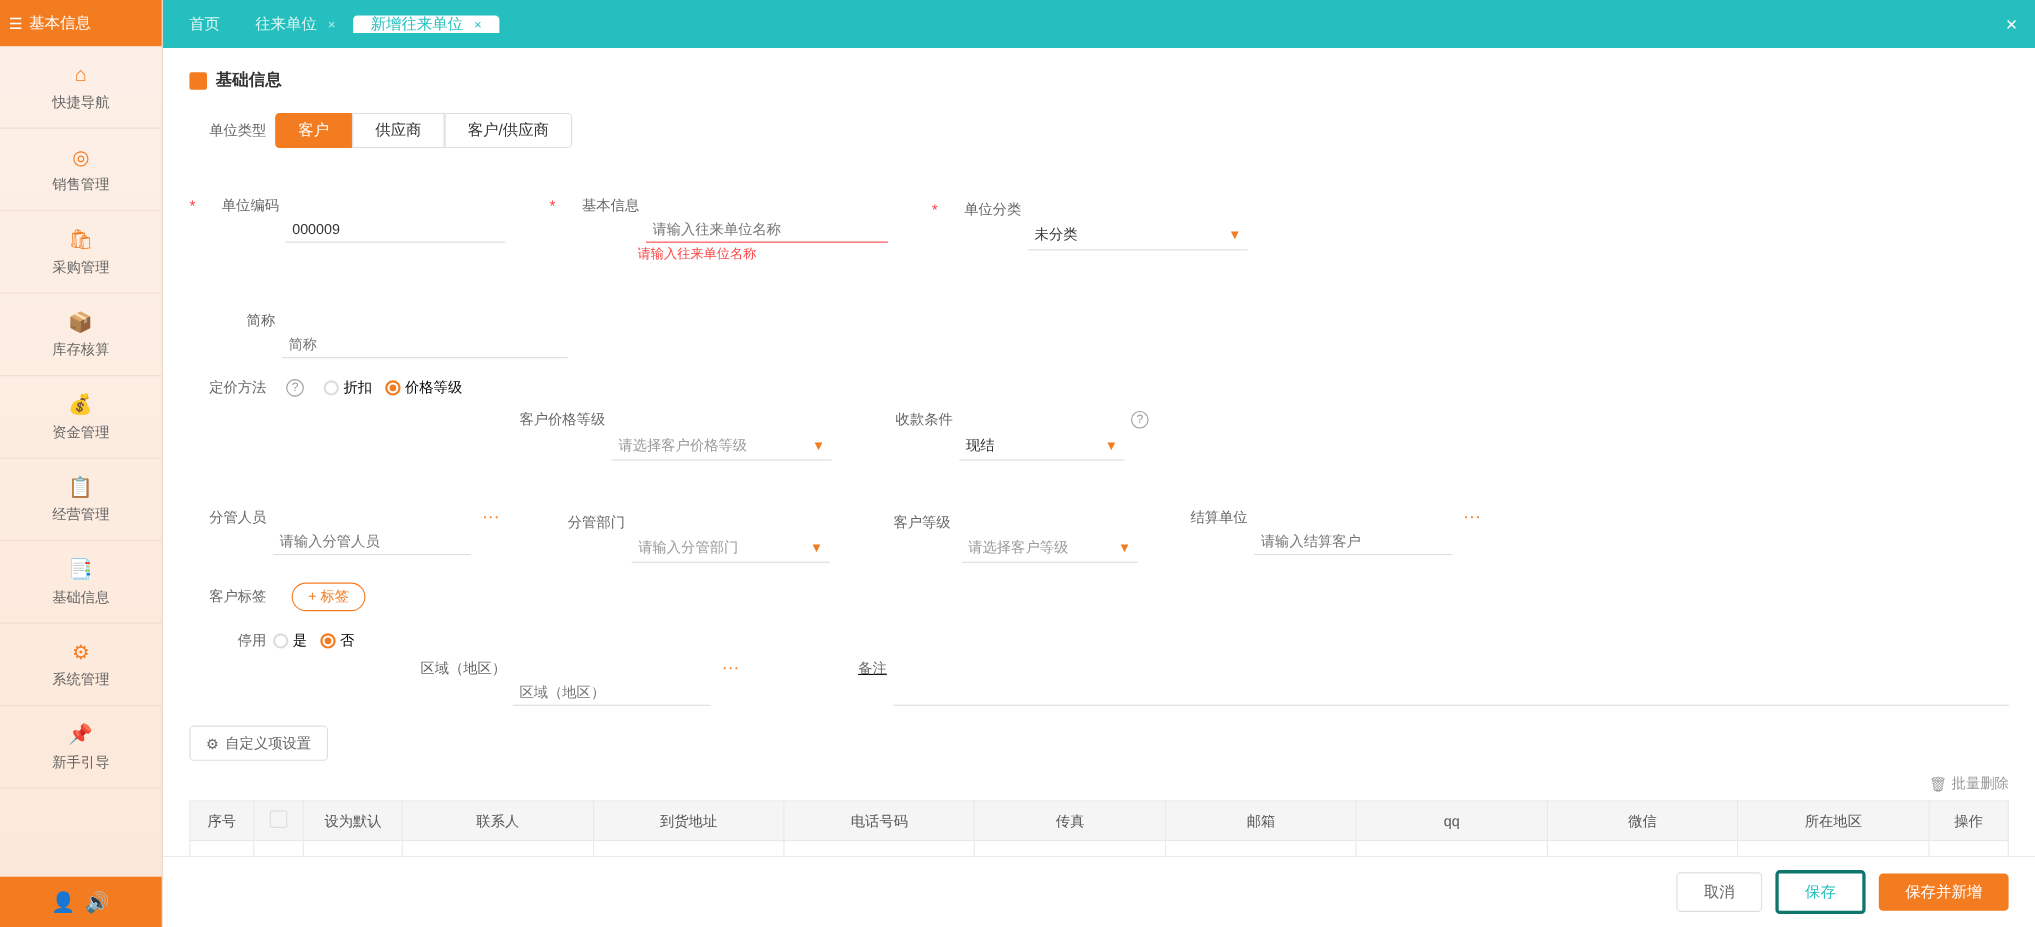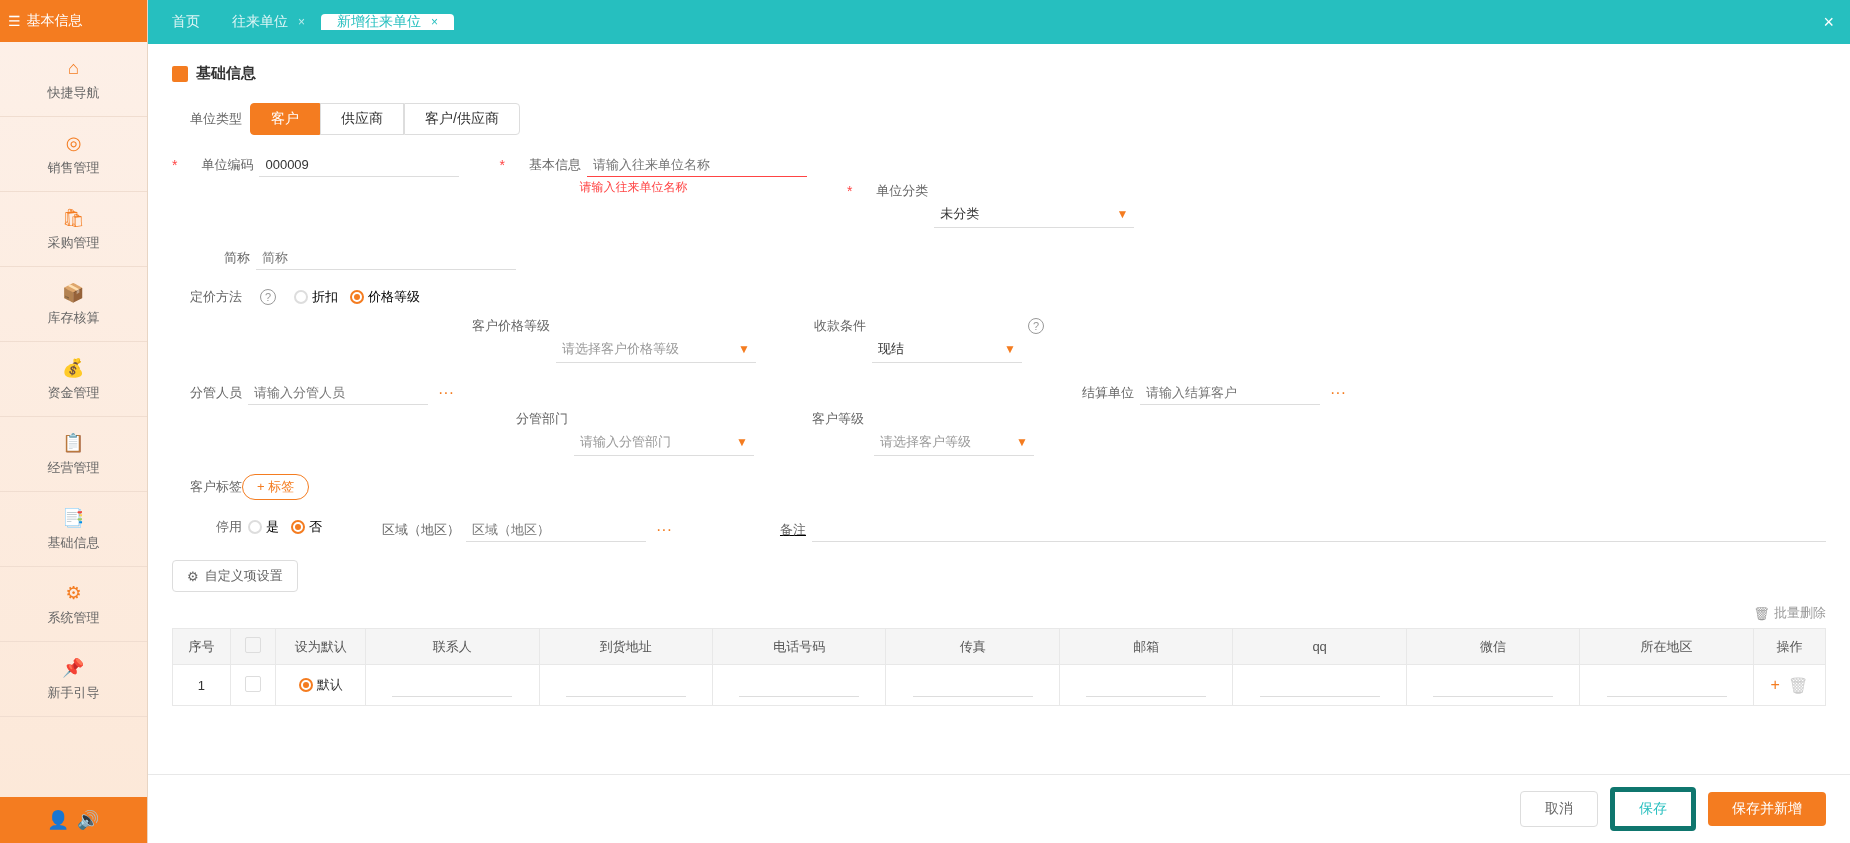--- a/index.html
+++ b/index.html
@@ -176,20 +176,21 @@
     .form-input {
       flex: 1;
       border: none;
       border-bottom: 1px solid #ddd;
       padding: 4px 6px;
       font-size: 13px;
       color: #333;
       outline: none;
       background: transparent;
       min-width: 120px;
+      margin-top: 44px;
     }
     .form-input.error { border-bottom-color: #f44; }
     .error-msg {
       color: #f44;
       font-size: 12px;
       margin-top: 2px;
       display: block;
     }
 
     .form-select {
@@ -337,21 +338,21 @@
       padding: 8px 24px;
       border: 1px solid #ddd;
       border-radius: 4px;
       background: white;
       font-size: 14px;
       color: #666;
       cursor: pointer;
     }
     .btn-save {
       padding: 8px 24px;
-      border: 5px solid #0f766e;
+      border: 3px solid #0f766e;
       border-radius: 4px;
       background: white;
       font-size: 14px;
       color: #26bfbf;
       cursor: pointer;
     }
     .btn-save-new {
       padding: 8px 24px;
       border: none;
       border-radius: 4px;
@@ -564,21 +565,21 @@
       </div>
 
       <div style="display:flex; align-items:center; gap:6px;">
         <span class="form-label" style="min-width:60px;">结算单位</span>
         <input class="form-input" style="width: 180px;" placeholder="请输入结算客户">
         <span class="dots-btn">···</span>
       </div>
     </div>
 
     <div class="form-row">
-      <div style="display:flex; align-items:center; gap:0;">
+      <div style="display:flex; align-items:center; gap:23px;">
         <span class="form-label">客户标签</span>
         <button class="tag-add-btn">+ 标签</button>
       </div>
     </div>
 
     <div class="form-row">
 
       <div style="display:flex; align-items:center; gap:6px; margin-right:60px;">
         <span class="form-label">停用</span>
         <div class="radio-group">

